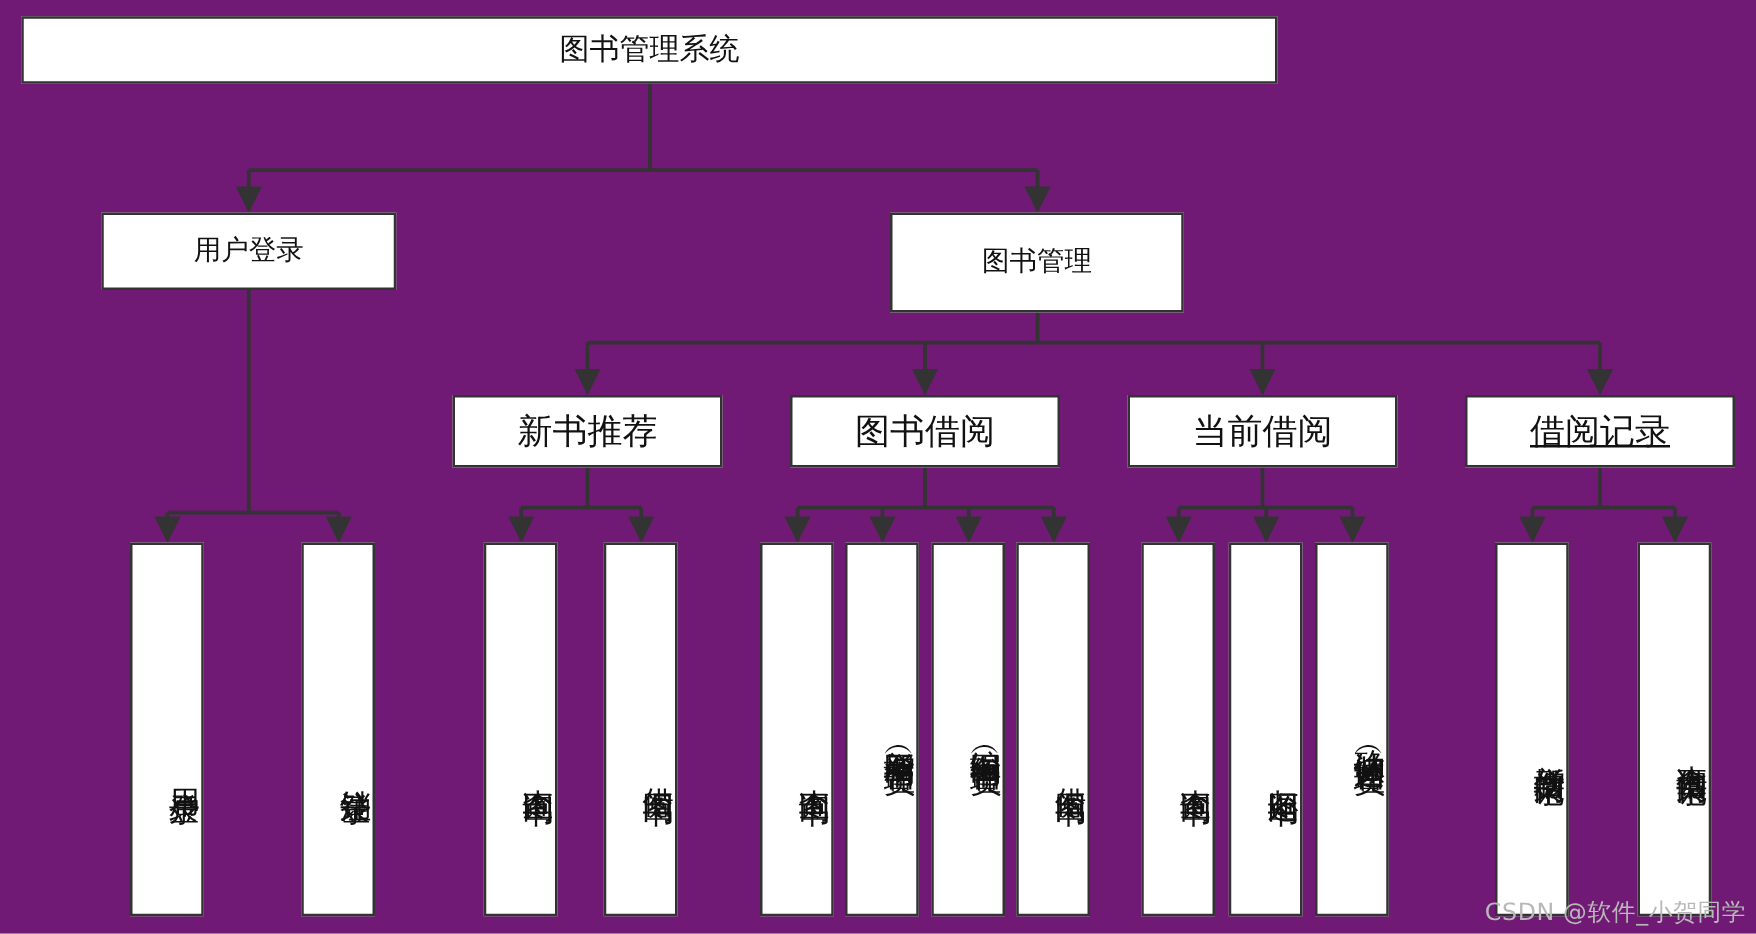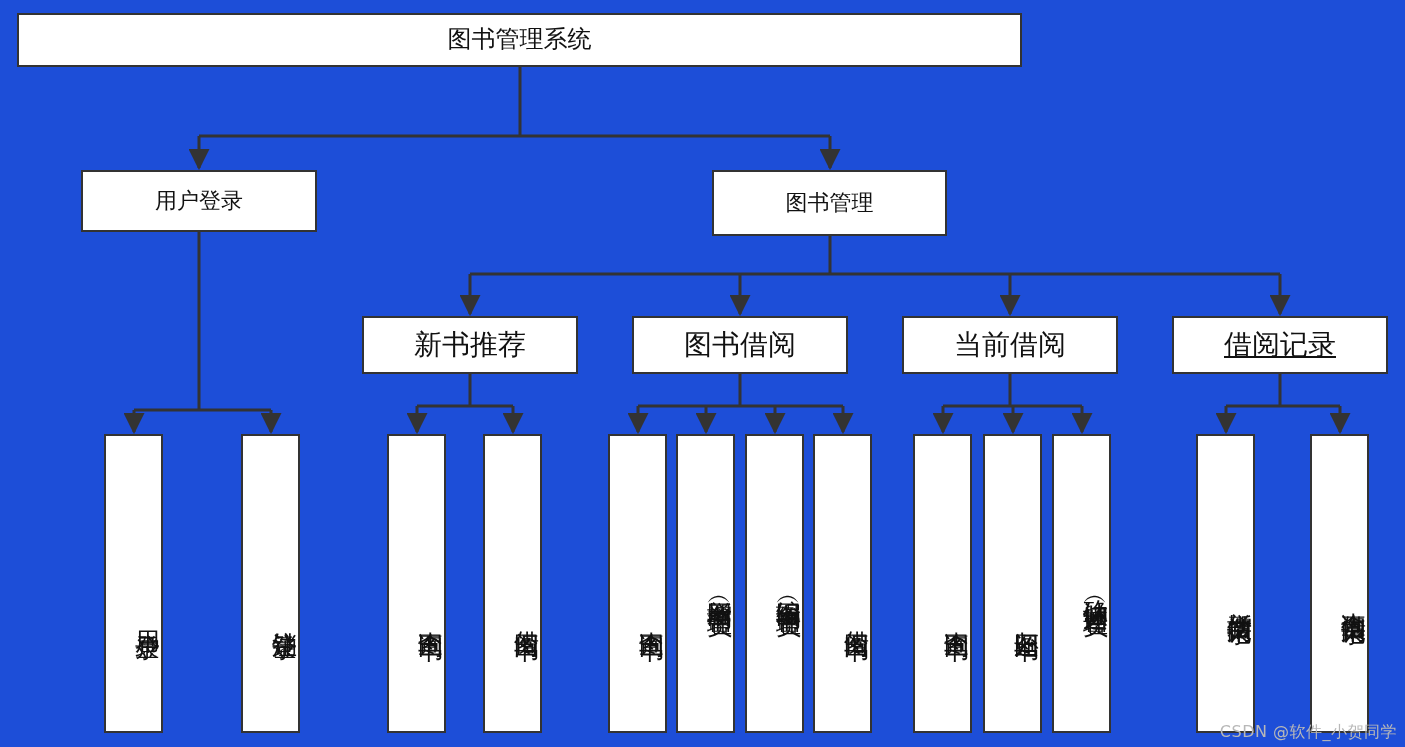--- a/index.html
+++ b/index.html
@@ -8,21 +8,21 @@
     background: #ffffff;
   }
   body {
     font-family: "DejaVu Sans", "Liberation Sans", sans-serif;
     color: #1a1a1a;
   }
   #canvas {
     position: relative;
     width: 1405px;
     height: 747px;
-    background: #1d4ed8;
+    background: #701a75;
     overflow: hidden;
   }
   #edges {
     position: absolute;
     left: 0;
     top: 0;
     width: 1405px;
     height: 747px;
     pointer-events: none;
   }
@@ -68,21 +68,21 @@
   .node.leaf.long > .label {
     margin-top: 6px;
   }
   .node.leaf.mid > .label {
     margin-top: 24px;
   }
   #watermark {
     position: absolute;
     right: 8px;
     bottom: 4px;
-    font-size: 16px;
+    font-size: 19px;
     color: #b8b8b8;
     letter-spacing: 0.5px;
     white-space: nowrap;
   }
 </style>
 </head>
 <body>
 
 <div id="canvas">
 
@@ -129,21 +129,21 @@
       </g>
   </svg>
 
   <div id="nodes">
       <div class="node level-0" style="left: 17px; top: 13px; width: 1005px; height: 54px;">
         <span class="label">图书管理系统</span>
       </div>
       <div class="node level-1" style="left: 81px; top: 170px; width: 236px; height: 62px;">
         <span class="label">用户登录</span>
       </div>
-      <div class="node level-1" style="left: 712px; top: 170px; width: 235px; height: 66px;">
+      <div class="node level-1" style="left: 712px; top: 170px; width: 235px; height: 80px;">
         <span class="label">图书管理</span>
       </div>
       <div class="node level-2" style="left: 362px; top: 316px; width: 216px; height: 58px;">
         <span class="label">新书推荐</span>
       </div>
       <div class="node level-2" style="left: 632px; top: 316px; width: 216px; height: 58px;">
         <span class="label">图书借阅</span>
       </div>
       <div class="node level-2" style="left: 902px; top: 316px; width: 216px; height: 58px;">
         <span class="label">当前借阅</span>

